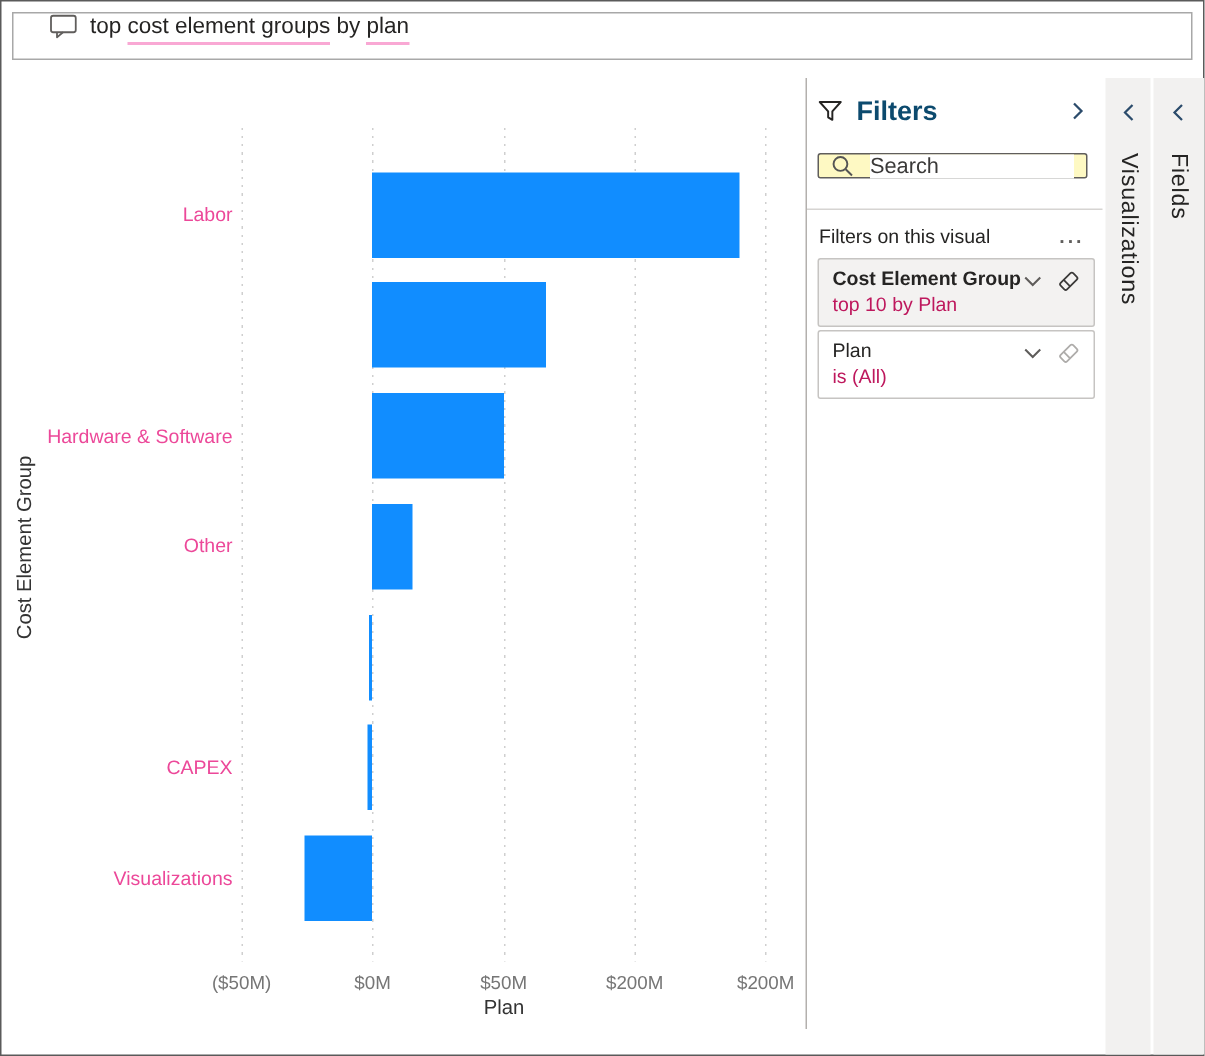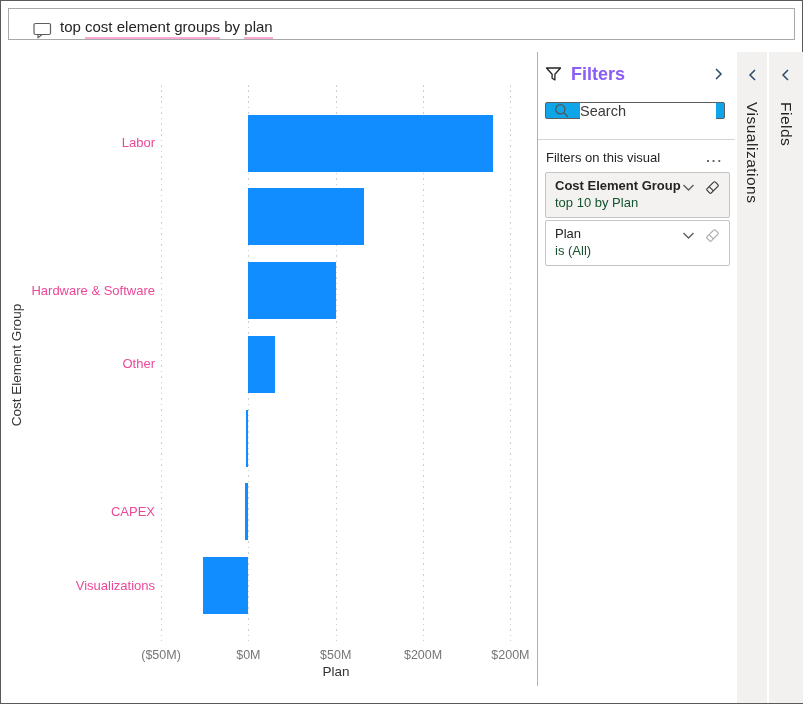--- a/index.html
+++ b/index.html
@@ -9,21 +9,21 @@
     font-family:"Liberation Sans", sans-serif;
     background:#ffffff;
     overflow:hidden;
     box-shadow: inset 0 0 0 1px #5a5a5a;
   }
 
   
   .qna-bar {
     position:absolute; left:8px; top:8px; width:787px; height:32px;
     border:1px solid #a8a8a8; background:#fff;
-    display:flex; align-items:flex-end; padding-left:24px;
+    display:flex; align-items:flex-start; padding-left:24px;
   }
   .qna-bar .comment-ic { margin-right:8px; display:flex; align-items:center; }
   .qna-text { font-size:15px; color:#252423; white-space:pre; display:flex; align-items:baseline; }
   .qna-text span { white-space:pre; }
   .qna-term { border-bottom:2px solid #f9a8d4; padding-bottom:2px; }
 
   
   #chart { position:absolute; left:0; top:52px; width:537px; height:650px; }
   .gridline {
     position:absolute; top:33px; height:556px; width:1px;
@@ -45,44 +45,44 @@
   .y-axis-title {
     position:absolute; left:16px; top:313px; white-space:nowrap;
     transform:translate(-50%,-50%) rotate(-90deg);
     font-size:13.5px; color:#333333;
   }
 
   
   .pane-separator { position:absolute; left:537px; top:52px; width:1px; height:634px; background:#b3b0ad; }
   .filters-pane { position:absolute; left:538px; top:52px; width:197px; height:650px; background:#fff; }
   .filters-header { position:absolute; left:7px; top:10px; right:8px; height:24px; display:flex; align-items:center; }
-  .filters-title { font-size:18px; font-weight:bold; color:#8b5cf6; margin-left:9px; }
+  .filters-title { font-size:18px; font-weight:bold; color:#0c4a6e; margin-left:9px; }
   .filters-collapse { margin-left:auto; margin-right:4px; cursor:pointer; display:flex; }
   .search-box {
     position:absolute; left:7px; top:50px; width:180px; height:17px;
-    border:1px solid #605e5c; border-radius:2px; background:#0ea5e9;
+    border:1px solid #605e5c; border-radius:2px; background:#fef9c3;
     display:flex; align-items:center; padding:0 8px;
   }
   .search-box input {
     border:none; outline:none; flex:1; min-width:0; margin-left:10px;
     font-size:14.5px; color:#252423; font-family:"Liberation Sans", sans-serif;
   }
   .search-box input::placeholder { color:#3b3a39; opacity:1; }
   .pane-divider { position:absolute; left:0; top:87px; width:197px; height:1px; background:#d6d4d2; }
   .section-row { position:absolute; left:8px; top:98px; right:12px; display:flex; align-items:center; }
   .section-label { font-size:13px; color:#252423; }
   .more-options { margin-left:auto; color:#605e5c; font-size:13px; letter-spacing:2px; font-weight:bold; cursor:pointer; line-height:8px; }
   .filter-card {
     position:absolute; left:7px; width:185px; border:1px solid #c6c4c2; border-radius:2px;
     background:#fff; padding:5px 8px 6px 9px;
   }
   .filter-card.applied { background:#f3f2f1; }
   .filter-card .field { font-size:13px; color:#252423; line-height:16px; }
   .filter-card.applied .field { font-weight:bold; }
-  .filter-card .condition { font-size:13px; color:#14532d; line-height:16px; margin-top:1px; }
+  .filter-card .condition { font-size:13px; color:#be185d; line-height:16px; margin-top:1px; }
   .card-icons { position:absolute; right:9px; top:7px; display:flex; align-items:center; gap:10px; }
   .card-icons .ic { display:flex; cursor:pointer; }
 
   
   .side-strip {
     position:absolute; top:52px; height:651px; background:#f2f1f0;
     display:flex; flex-direction:column; align-items:center;
   }
   .strip-viz { left:737px; width:30px; }
   .strip-fields { left:769px; width:34px; border-right:1px solid #5a5a5a00; }

